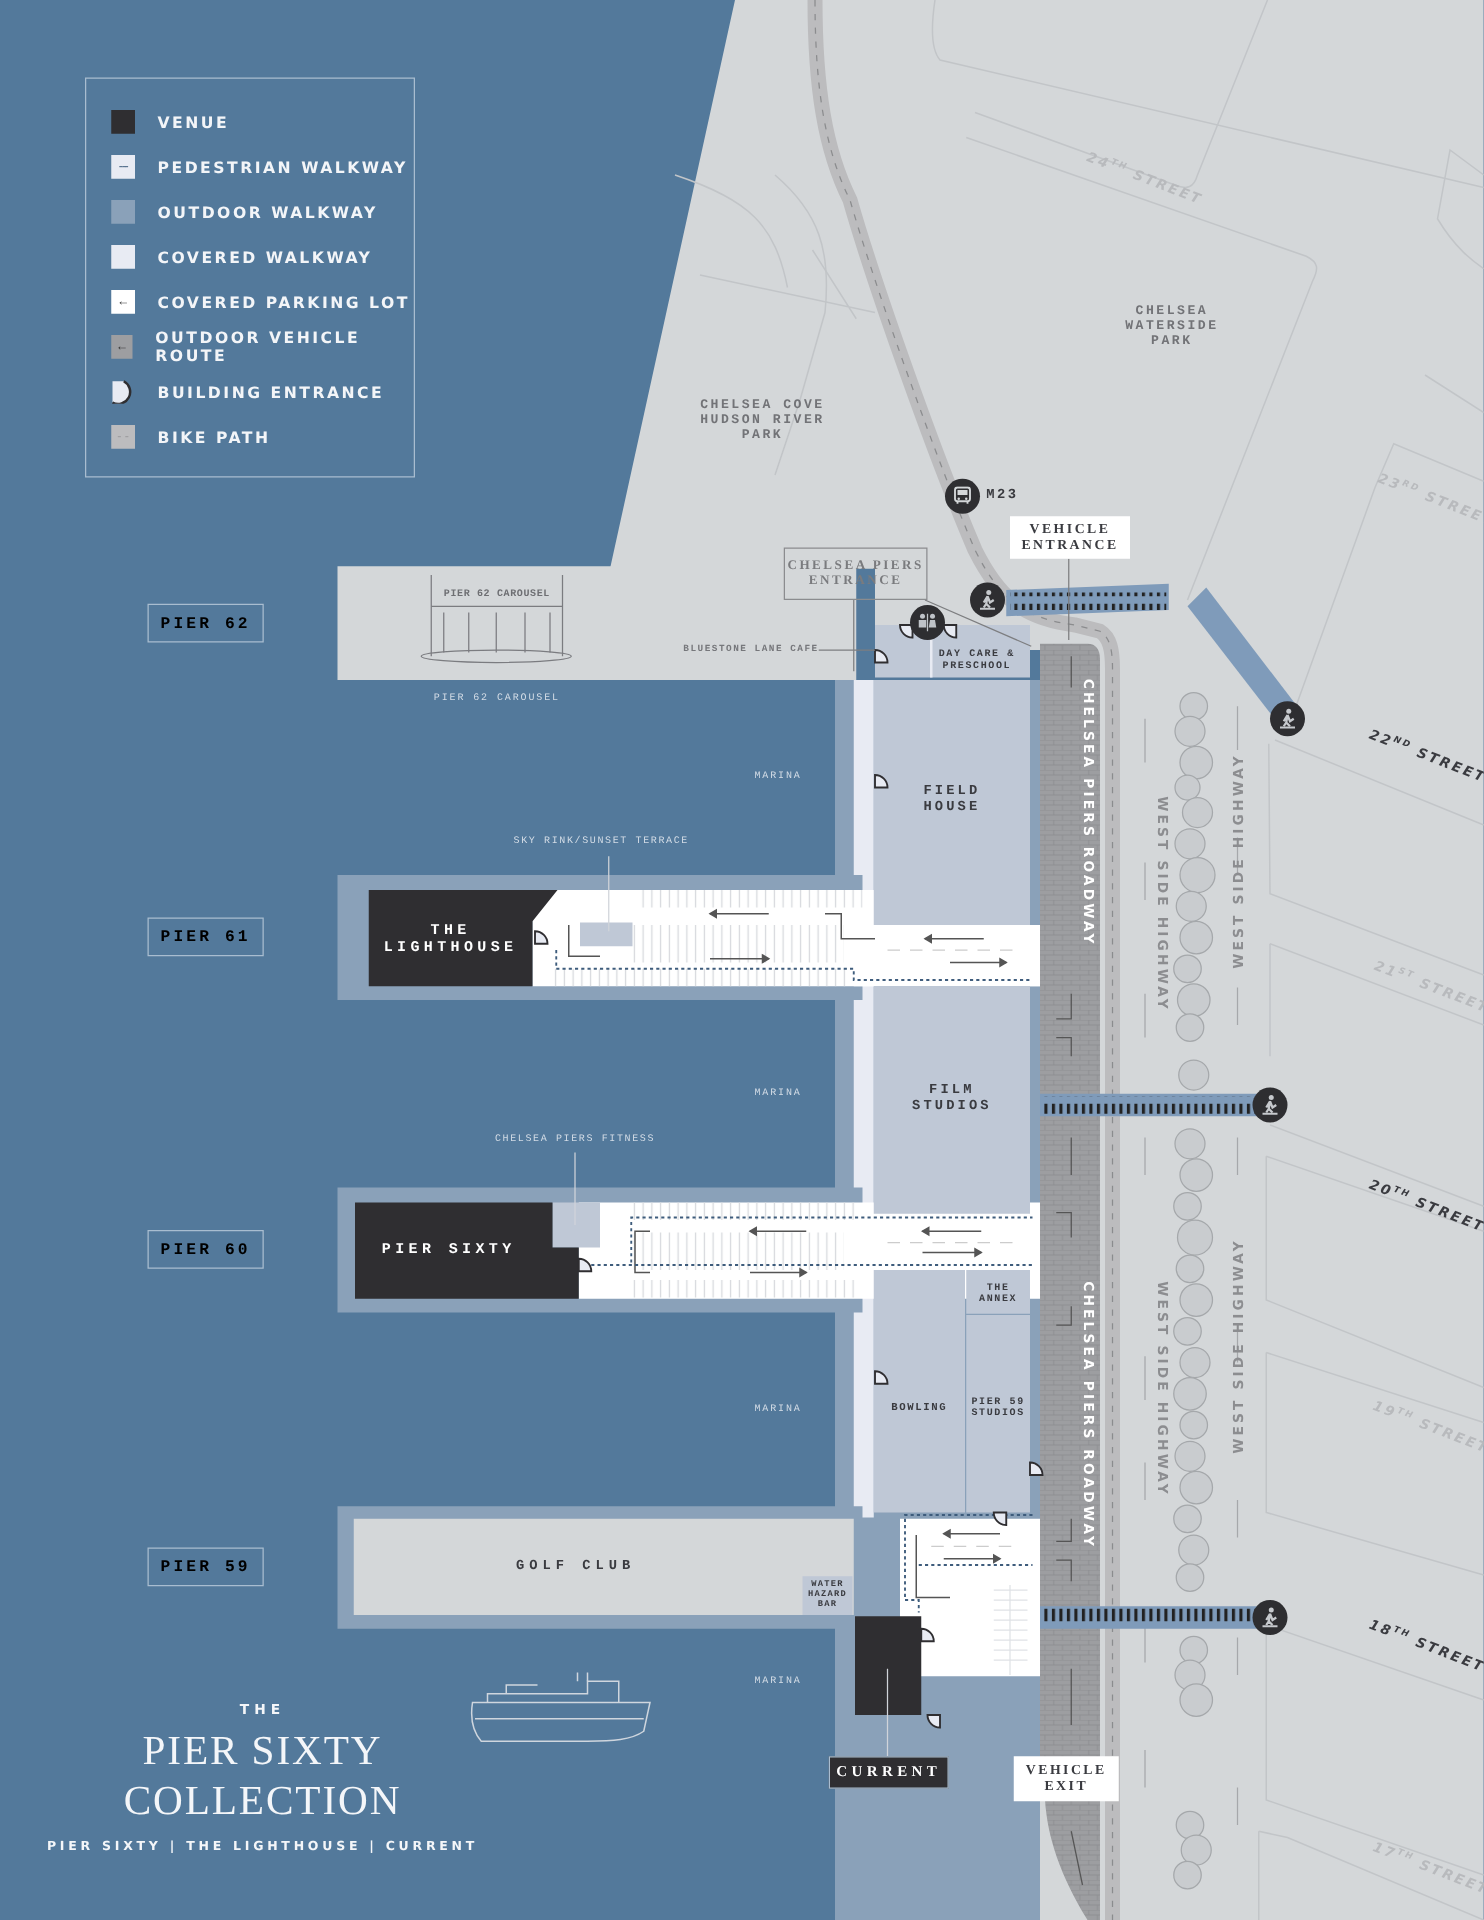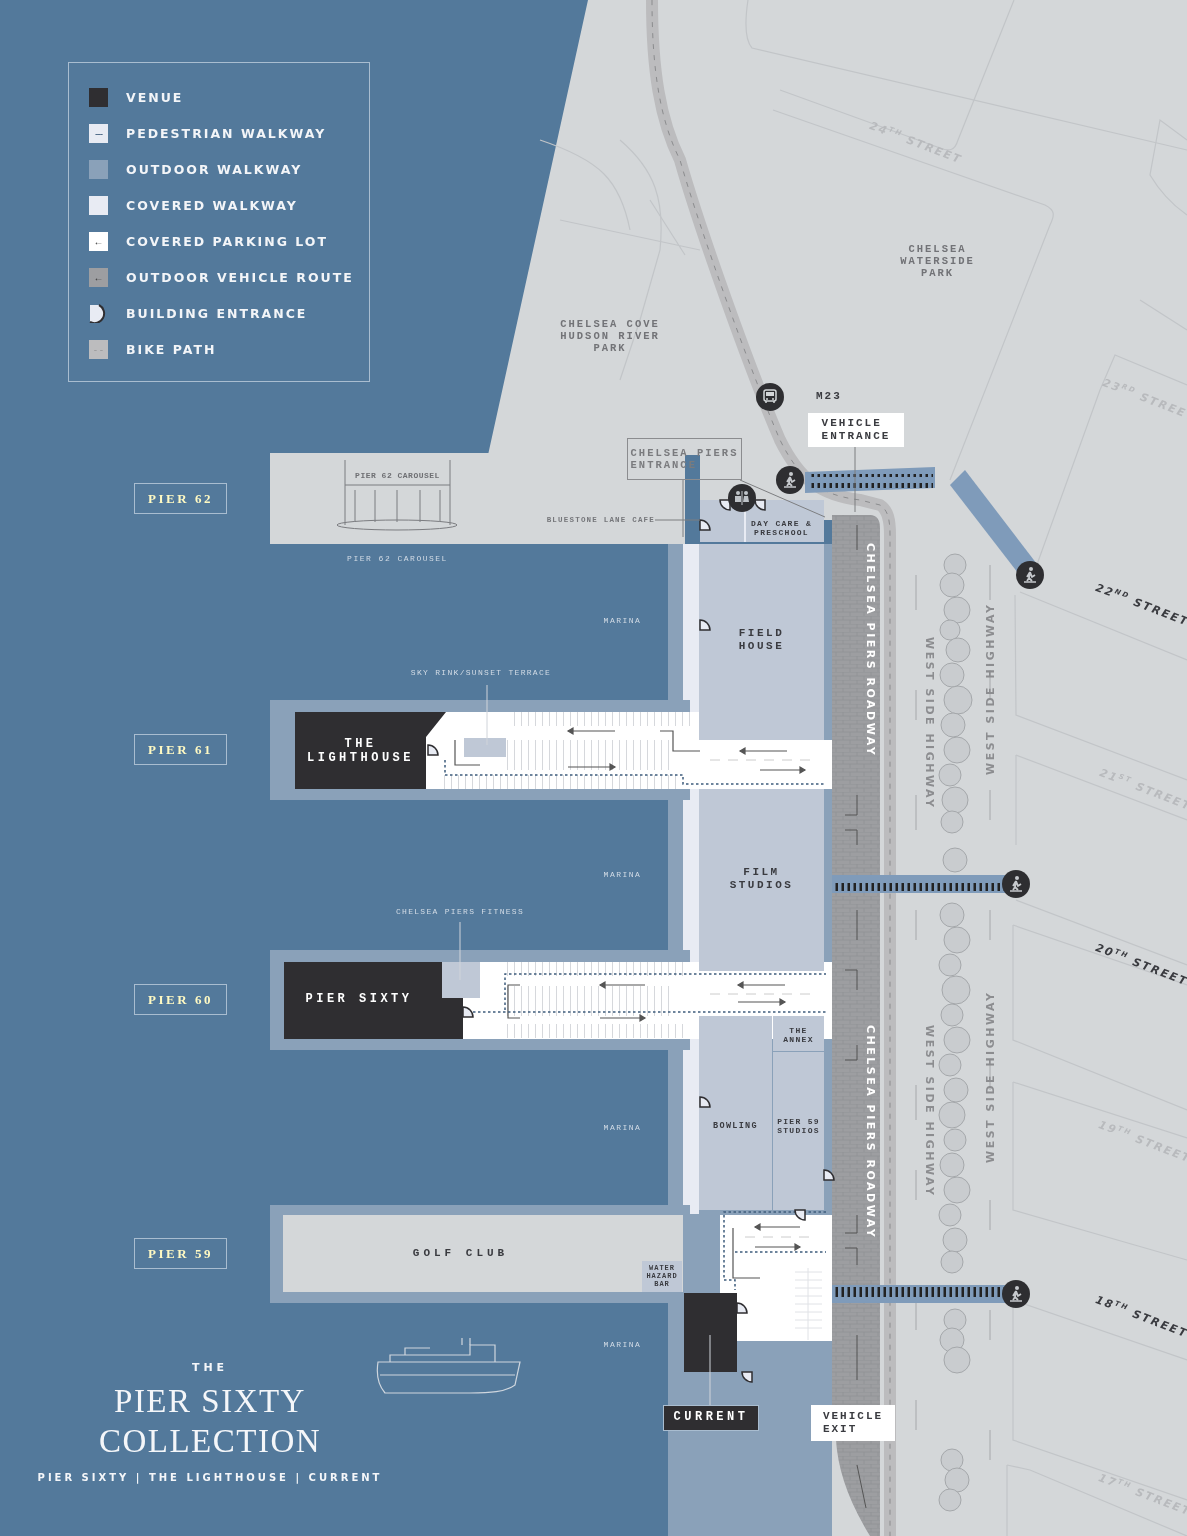--- a/index.html
+++ b/index.html
@@ -1,24 +1,24 @@
 <!DOCTYPE html>
 <html><head>
 <meta charset="utf-8">
 <style>
   html,body{margin:0;padding:0;}
   body{width:1187px;height:1536px;position:relative;overflow:hidden;background:#53799b;font-family:"Liberation Sans",sans-serif;}
   #map{position:absolute;left:0;top:0;width:1187px;height:1536px;}
   .lbl{position:absolute;font-family:Liberation Mono, monospace;letter-spacing:2px;text-transform:uppercase;white-space:pre-line;text-align:center;line-height:1.15;}
-  .legend{position:absolute;left:68px;top:62px;width:302px;height:320px;border:1.5px solid #a9bdd0;box-sizing:border-box;}
+  .legend{position:absolute;left:68px;top:62px;width:264px;height:320px;border:1.5px solid #a9bdd0;box-sizing:border-box;}
   .leg-item{position:absolute;left:20px;height:20px;display:flex;align-items:center;}
   .leg-sw{width:19px;height:19px;margin-right:18px;box-sizing:border-box;display:flex;align-items:center;justify-content:center;font-size:10px;color:#333;}
   .leg-txt{color:#f3f5f8;font-family:"DejaVu Sans",sans-serif;font-size:12.5px;font-weight:bold;letter-spacing:2px;}
-  .pier-tag{position:absolute;left:134px;width:93px;height:31px;border:1.5px solid #a9bdd0;box-sizing:border-box;color:#fef9c3;font-family:Liberation Serif, serif;font-size:13px;font-weight:bold;letter-spacing:2.5px;display:flex;align-items:center;justify-content:center;}
-  .callout-box{position:absolute;box-sizing:border-box;display:flex;align-items:center;justify-content:center;text-align:left;font-family:Liberation Mono, monospace;letter-spacing:2px;line-height:1.15;white-space:pre-line;}
+  .pier-tag{position:absolute;left:118px;width:93px;height:31px;border:1.5px solid #a9bdd0;box-sizing:border-box;color:#000000;font-family:Liberation Mono, monospace;font-size:13px;font-weight:bold;letter-spacing:2.5px;display:flex;align-items:center;justify-content:center;}
+  .callout-box{position:absolute;box-sizing:border-box;display:flex;align-items:center;justify-content:center;text-align:center;font-family:Liberation Serif, serif;letter-spacing:2px;line-height:1.15;white-space:pre-line;}
   .venue-txt{color:#fff;font-weight:bold;font-size:12px;letter-spacing:3.5px;}
   .bldg-txt{color:#3a3b40;font-weight:bold;font-size:11px;letter-spacing:2.5px;}
   .small-txt{font-size:8px;letter-spacing:1.3px;font-weight:bold;}
   .street{position:absolute;font-family:"DejaVu Sans",sans-serif;font-style:italic;font-weight:bold;letter-spacing:2px;font-size:11px;transform-origin:left center;white-space:nowrap;}
   .street sup{font-size:7px;}
   .vert{position:absolute;font-family:"DejaVu Sans",sans-serif;font-weight:bold;letter-spacing:2.5px;font-size:11px;white-space:nowrap;transform-origin:left top;}
   .brand{position:absolute;left:30px;width:360px;text-align:center;color:#f4f6f9;}
   .icon-circle{position:absolute;width:28px;height:28px;border-radius:50%;background:#2e2e31;display:flex;align-items:center;justify-content:center;}
 </style>
 </head>
@@ -347,21 +347,21 @@
 
 <div class="icon-circle" style="left:756px;top:383px;">
   <svg width="16" height="16" viewBox="0 0 16 16">
       <rect x="2" y="1" width="12" height="11" rx="2" fill="none" stroke="#d4d7d9" stroke-width="1.5"></rect>
       <rect x="4" y="3" width="8" height="4" fill="#d4d7d9"></rect>
       <circle cx="5" cy="10" r="1" fill="#d4d7d9"></circle>
       <circle cx="11" cy="10" r="1" fill="#d4d7d9"></circle>
       <path d="M4 12v2M12 12v2" stroke="#d4d7d9" stroke-width="1.5"></path>
     </svg>
 </div>
-<div class="lbl" style="left:789px;top:390px;width:40px;color:#3a3b40;font-size:11px;font-weight:bold;text-align:left;margin-left:27px;">M23</div>
+<div class="lbl" style="left:789px;top:390px;width:40px;color:#3a3b40;font-size:11px;font-weight:bold;text-align:left;">M23</div>
 
 <div class="icon-circle" style="left:728px;top:484px;width:28px;height:28px;">
   <svg width="18" height="16" viewBox="0 0 18 16">
       <circle cx="5" cy="3" r="2" fill="#bfc3c8"></circle>
       <path d="M2 6h6v6H2z" fill="#bfc3c8"></path>
       <circle cx="13" cy="3" r="2" fill="#bfc3c8"></circle>
       <path d="M11 6h4l1 6h-6z" fill="#bfc3c8"></path>
       <path d="M9 1v14" stroke="#bfc3c8"></path>
     </svg>
 </div>

